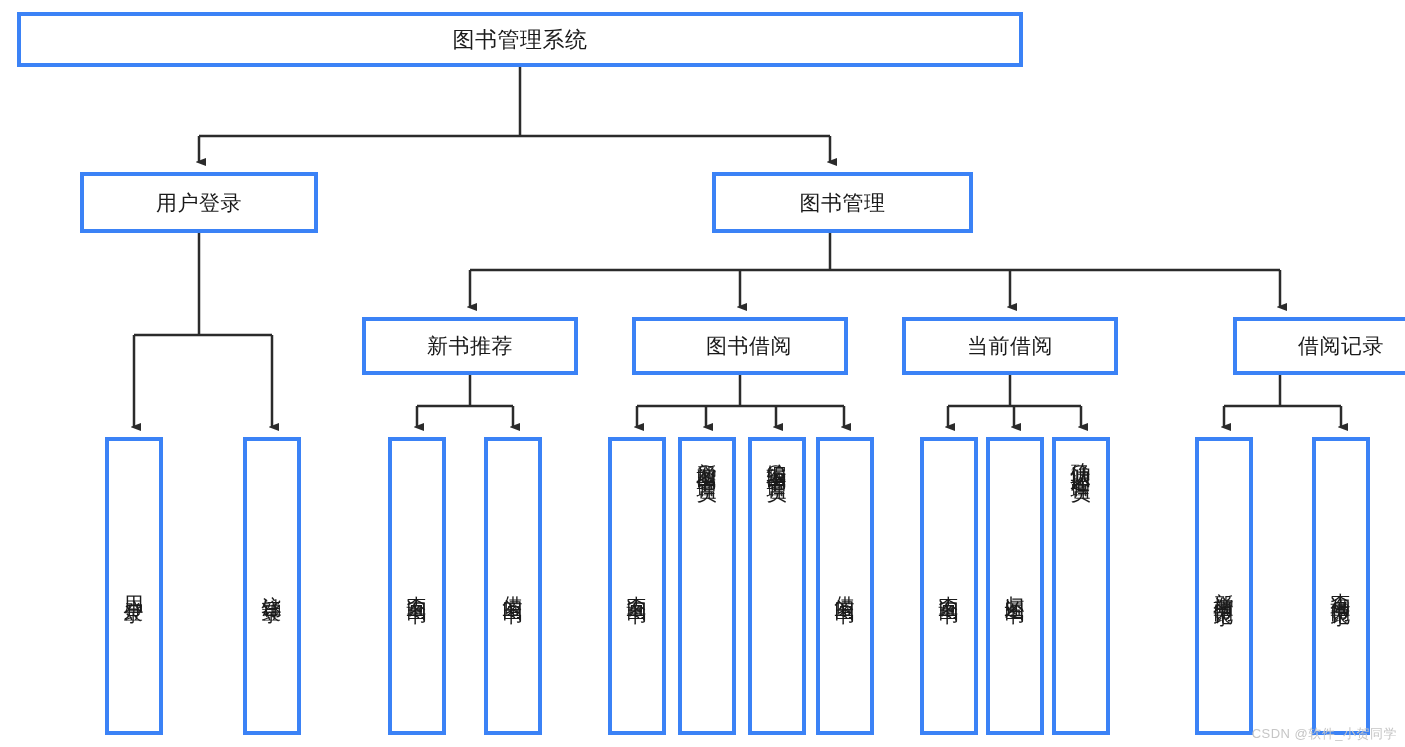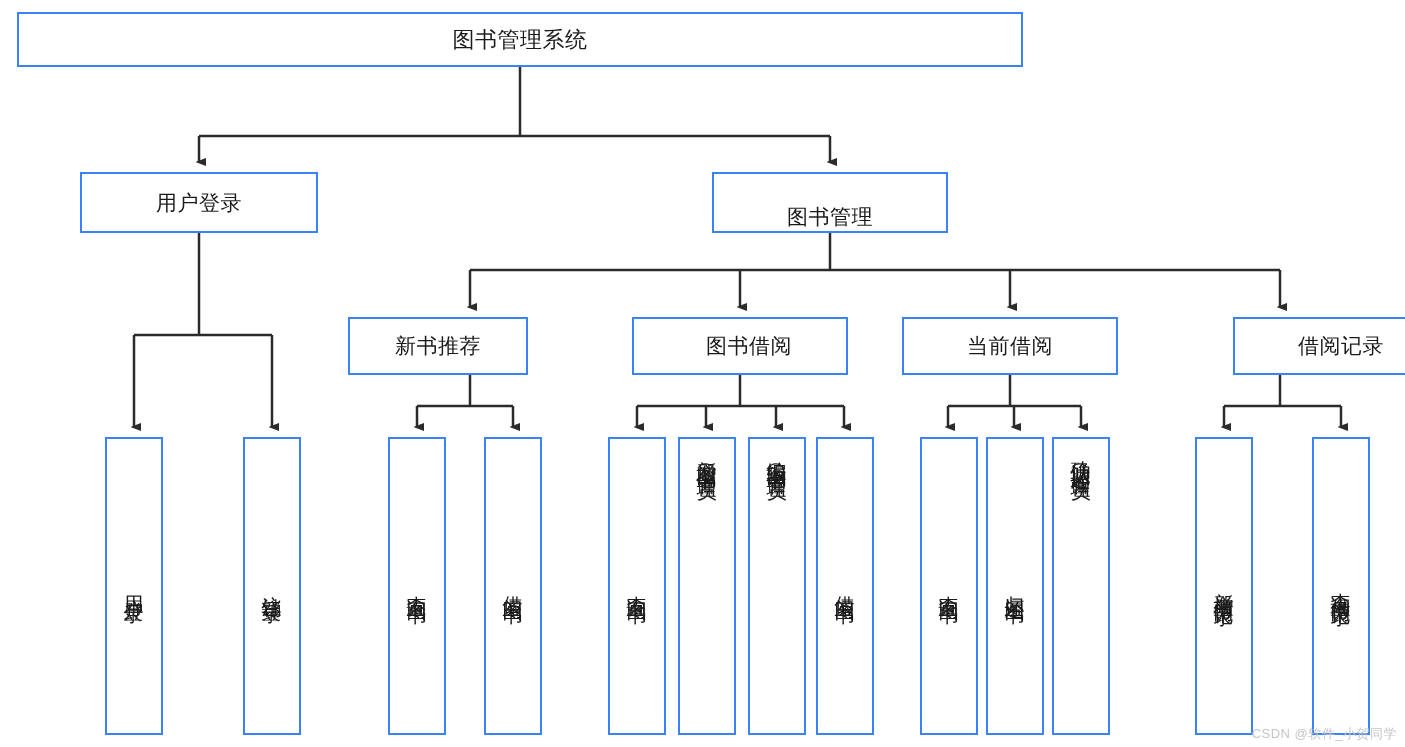--- a/index.html
+++ b/index.html
@@ -21,21 +21,21 @@
     position: absolute;
     left: 0;
     top: 0;
     width: 1405px;
     height: 747px;
   }
   .node {
     position: absolute;
     box-sizing: border-box;
     background: #ffffff;
-    border: 2px solid #3b82f6;
+    border: 4px solid #3b82f6;
     display: flex;
     align-items: center;
     justify-content: center;
     color: #1a1a1a;
   }
   .node.horizontal {
     font-size: 21px;
     letter-spacing: 0.5px;
   }
   .node.vertical {
@@ -124,25 +124,25 @@
     </g>
   </svg>
 
   <div class="node horizontal" id="root-node" style="left:17px; top:12px; width:1006px; height:55px;">
     <span class="hlabel">图书管理系统</span>
   </div>
 
   <div class="node horizontal" style="left:80px; top:172px; width:238px; height:61px;">
     <span class="hlabel">用户登录</span>
   </div>
-  <div class="node horizontal" style="left:712px; top:172px; width:236px; height:61px;align-items:flex-end;">
+  <div class="node horizontal" style="left:712px; top:172px; width:261px; height:61px;">
     <span class="hlabel">图书管理</span>
   </div>
 
-  <div class="node horizontal" style="left:348px; top:317px; width:180px; height:58px;">
+  <div class="node horizontal" style="left:362px; top:317px; width:216px; height:58px;">
     <span class="hlabel">新书推荐</span>
   </div>
   <div class="node horizontal" style="left:632px; top:317px; width:216px; height:58px;padding-left:18px;">
     <span class="hlabel">图书借阅</span>
   </div>
   <div class="node horizontal" style="left:902px; top:317px; width:216px; height:58px;">
     <span class="hlabel">当前借阅</span>
   </div>
   <div class="node horizontal" style="left:1233px; top:317px; width:216px; height:58px;">
     <span class="hlabel">借阅记录</span>

